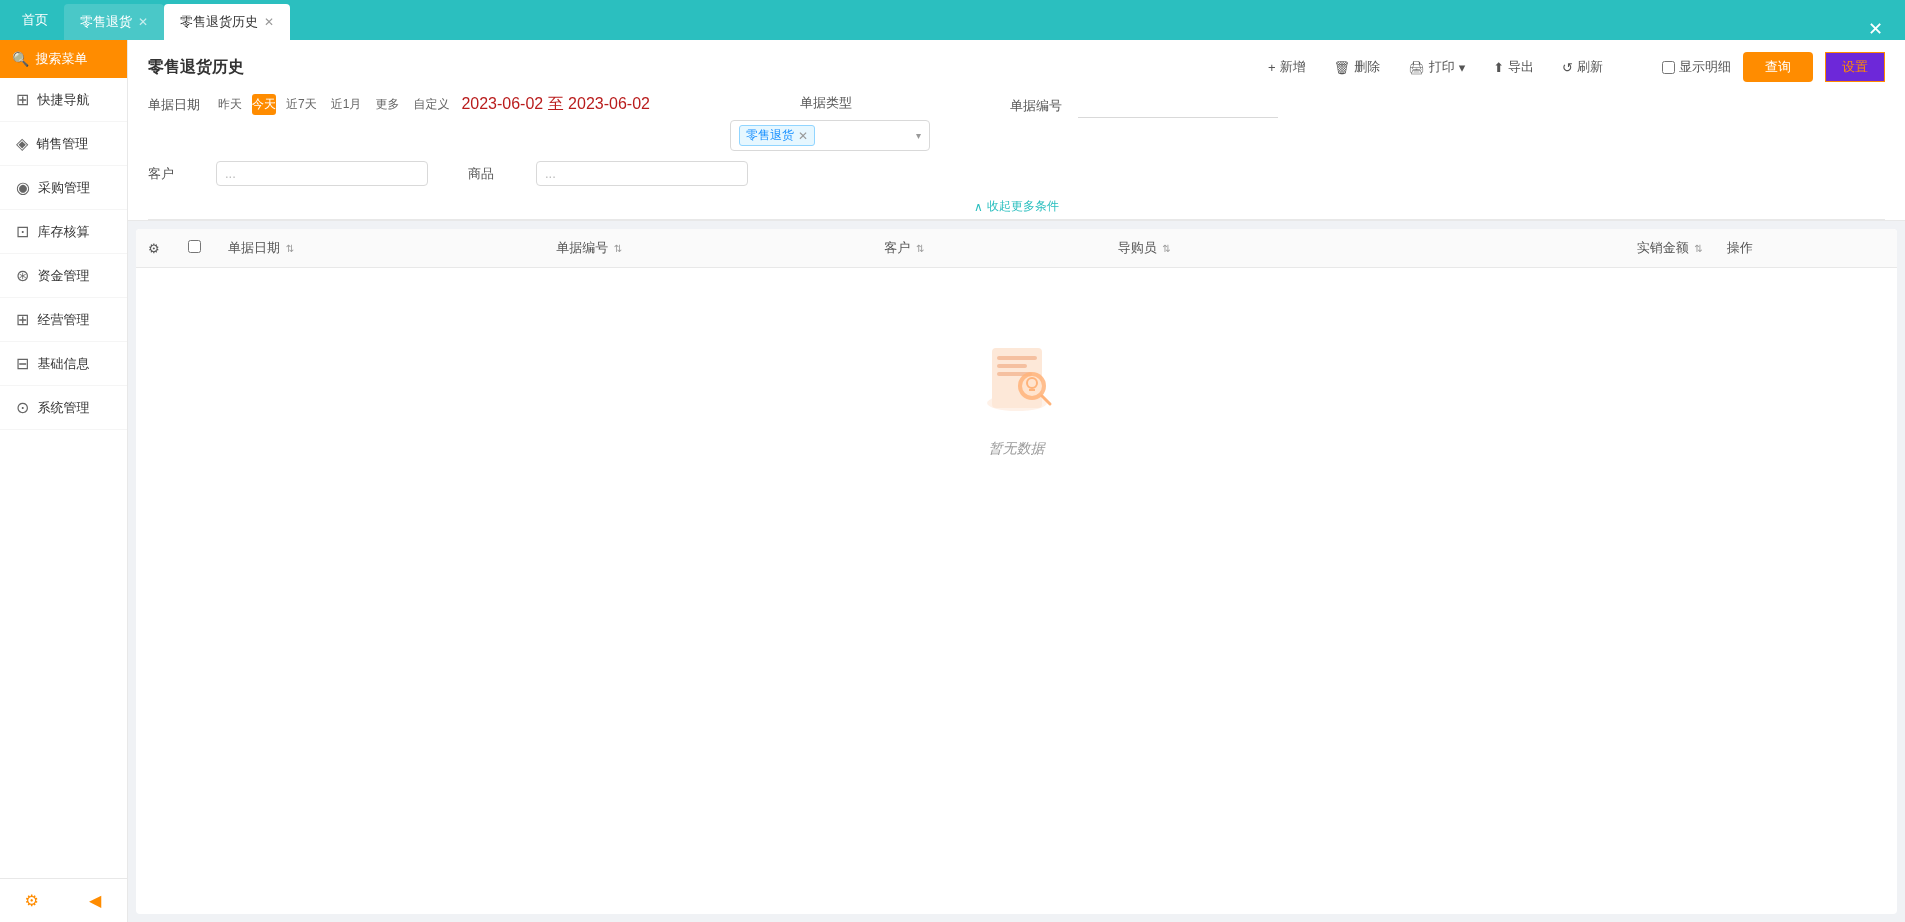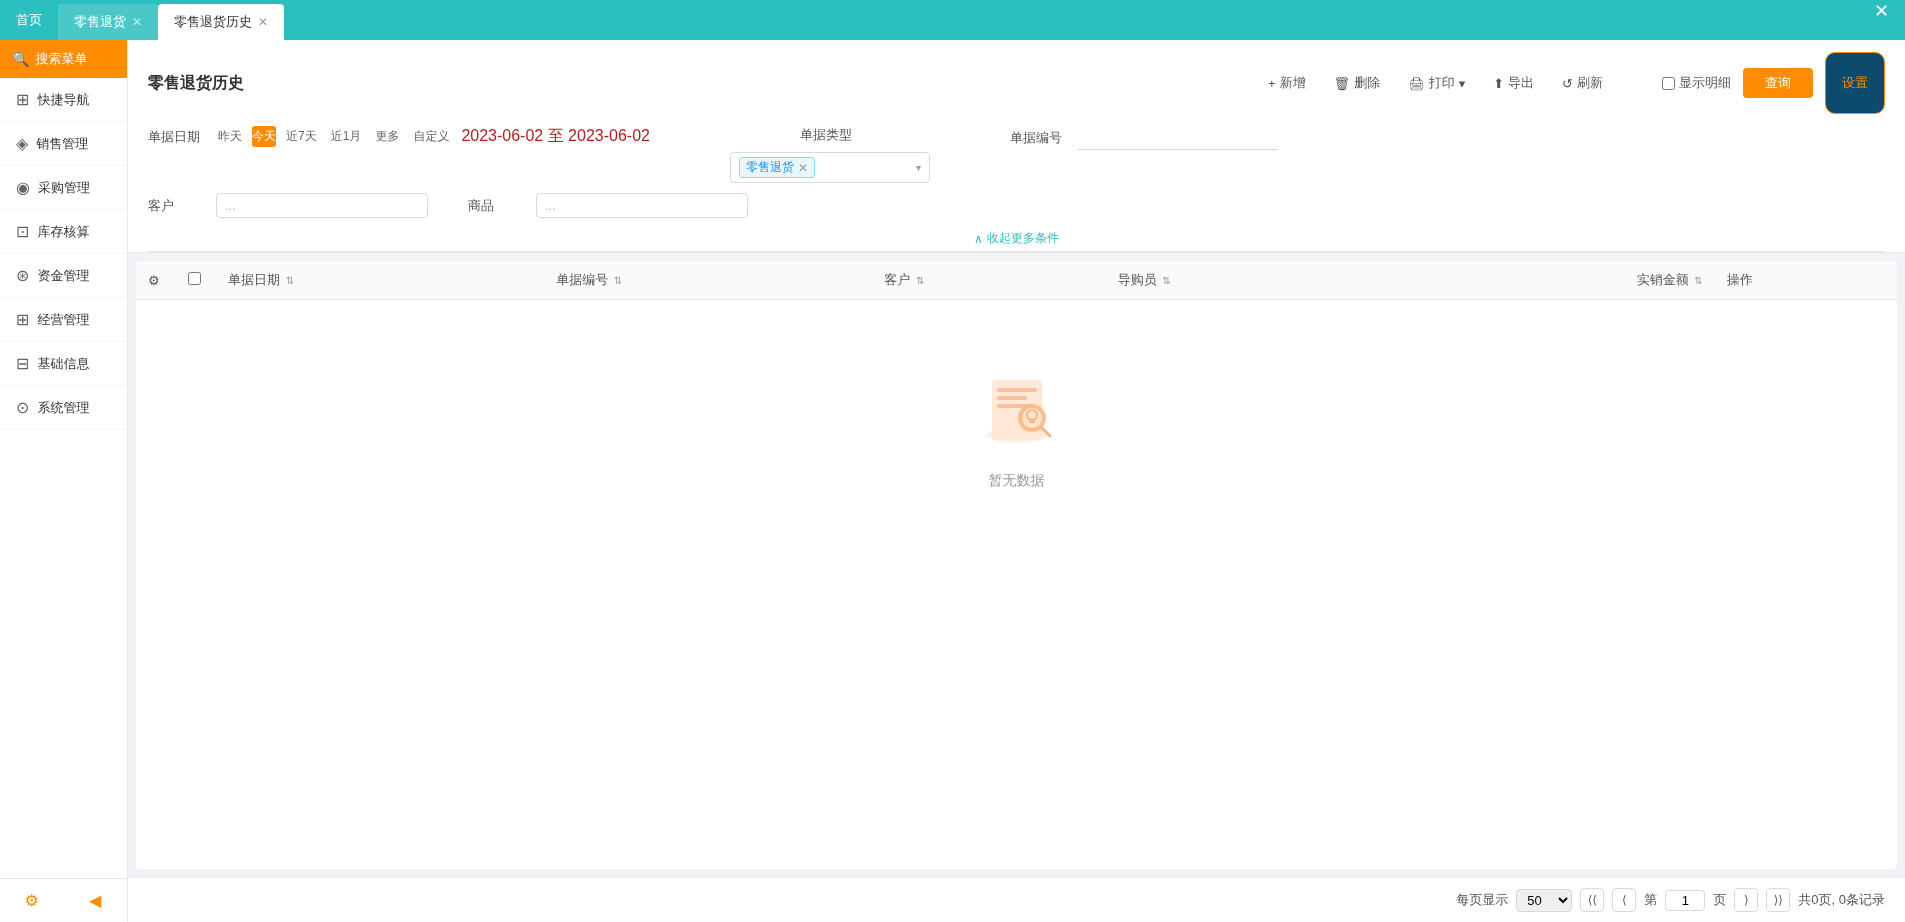--- a/index.html
+++ b/index.html
@@ -3,22 +3,22 @@
   <meta charset="utf-8">
   <style>
     * { box-sizing: border-box; margin: 0; padding: 0; }
     body { font-family: 'Microsoft YaHei', Arial, sans-serif; font-size: 13px; background: #f0f2f5; height: 922px; overflow: hidden; display: flex; flex-direction: column; }
 
     
     .top-bar {
       background: #2bbfbf;
       height: 40px;
       display: flex;
-      align-items: flex-start;
-      padding: 0 0;
+      align-items: flex-end;
+      padding: 0 6px;
       flex-shrink: 0;
     }
     .tab-list {
       display: flex;
       align-items: center;
       height: 100%;
       flex: 1;
     }
     .tab-item {
       height: 100%;
@@ -166,25 +166,25 @@
     .btn-query {
       background: #ff8c00;
       color: #fff;
       border: none;
       padding: 6px 22px;
       border-radius: 4px;
       cursor: pointer;
       font-size: 13px;
     }
     .btn-setting {
-      background: #0c4a6e;
+      background: #6d28d9;
       color: #ff8c00;
       border: 1px solid #ff8c00;
-      padding: 21px 16px;
-      border-radius: 10px;
+      padding: 5px 16px;
+      border-radius: 0;
       cursor: pointer;
       font-size: 13px;
     }
     .checkbox-label {
       display: flex;
       align-items: center;
       gap: 4px;
       font-size: 13px;
       color: #555;
       cursor: pointer;
@@ -337,20 +337,21 @@
       text-align: center;
     }
 
     
     .empty-state {
       display: flex;
       flex-direction: column;
       align-items: center;
       justify-content: center;
       padding: 60px 12px;
+      font-style: italic;
     }
     .empty-icon {
       width: 100px;
       height: 100px;
       margin-bottom: 12px;
     }
     .empty-text {
       color: #999;
       font-size: 14px;
     }
@@ -616,31 +617,14 @@
                   <line x1="62" y1="62" x2="68" y2="62" stroke="#ffb37a" stroke-width="2"></line>
                 </svg>
                 <span class="empty-text">暂无数据</span>
               </div>
             </td>
           </tr>
         </tbody>
       </table>
     </div>
 
-    <div class="pagination-bar">
-      <span>每页显示</span>
-      <select>
-        <option value="10">10</option>
-        <option value="20">20</option>
-        <option value="50" selected="">50</option>
-        <option value="100">100</option>
-      </select>
-      <div class="page-btn">⟨⟨</div>
-      <div class="page-btn">⟨</div>
-      <span>第</span>
-      <input class="page-input" type="text" value="1" style="">
-      <span>页</span>
-      <div class="page-btn">⟩</div>
-      <div class="page-btn">⟩⟩</div>
-      <span>共0页, 0条记录</span>
-    </div>
   </div>
 </div>
 
 </body></html>

